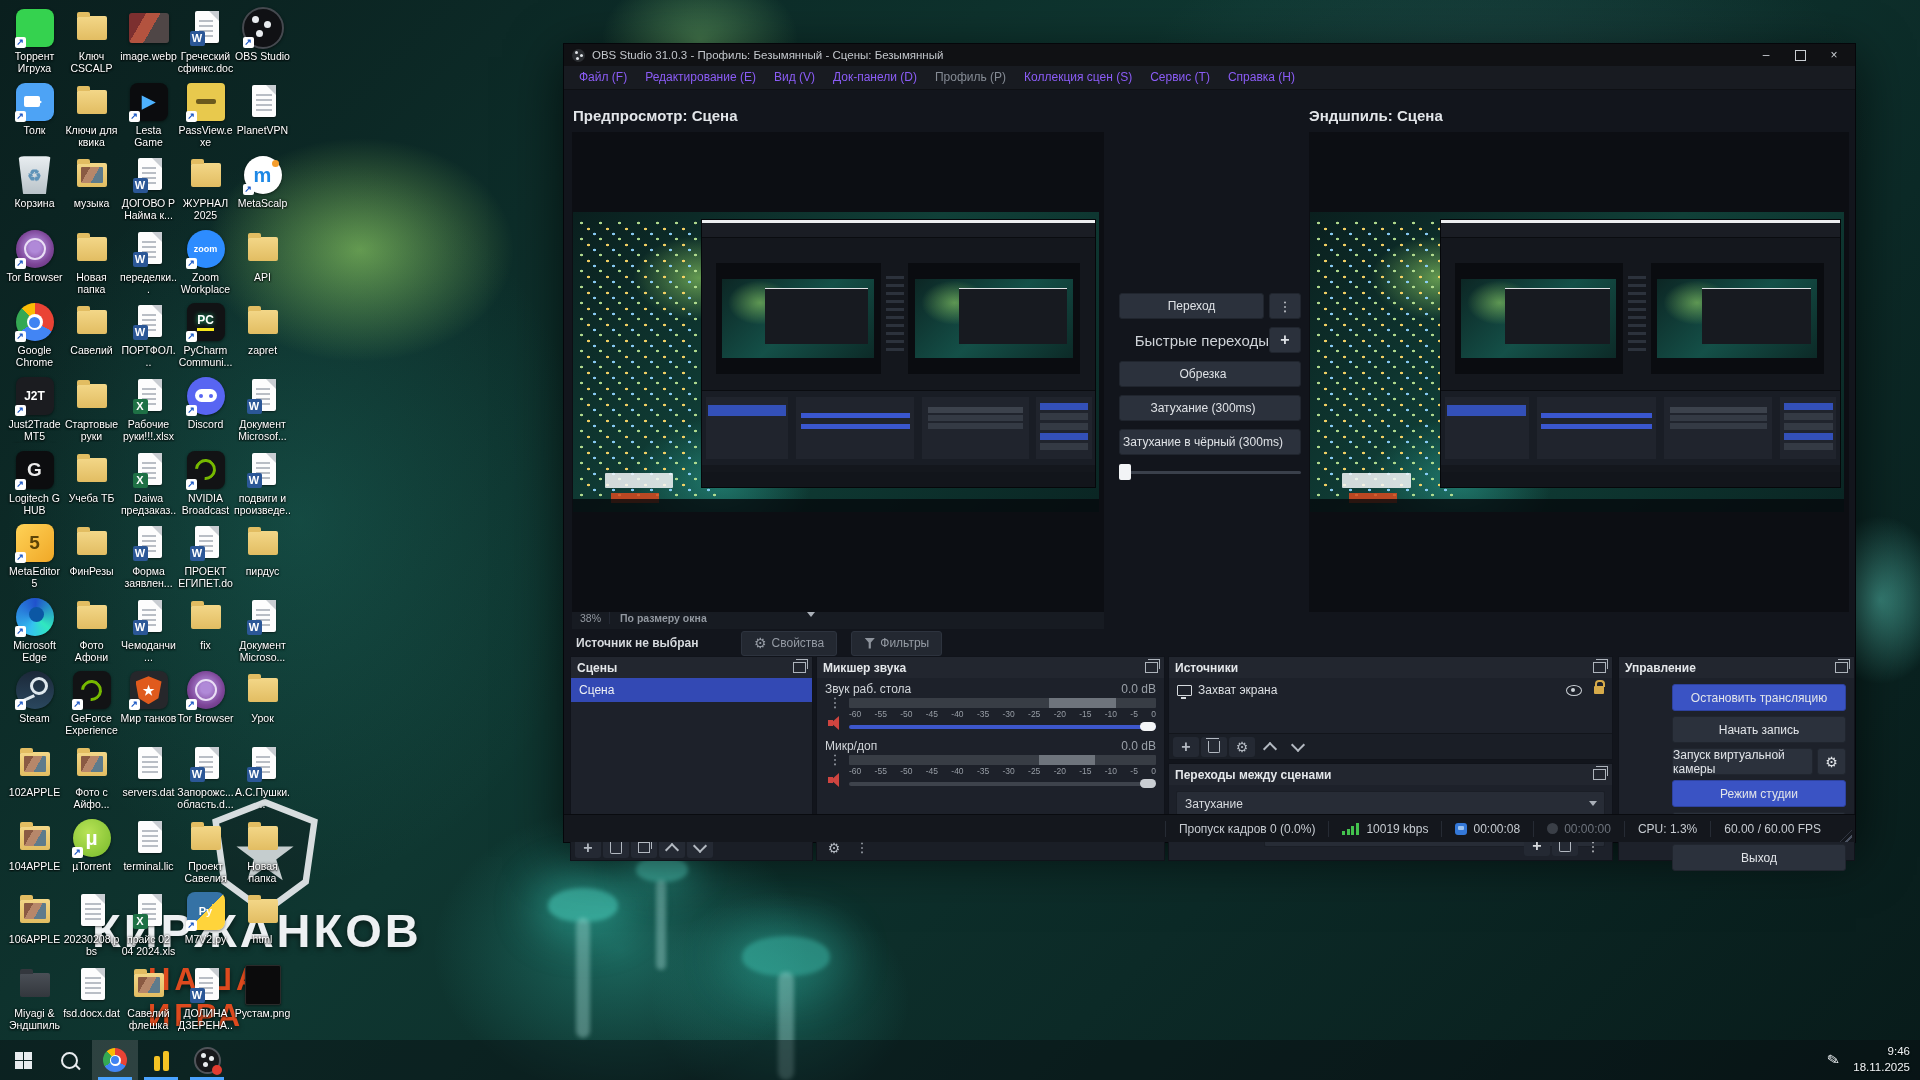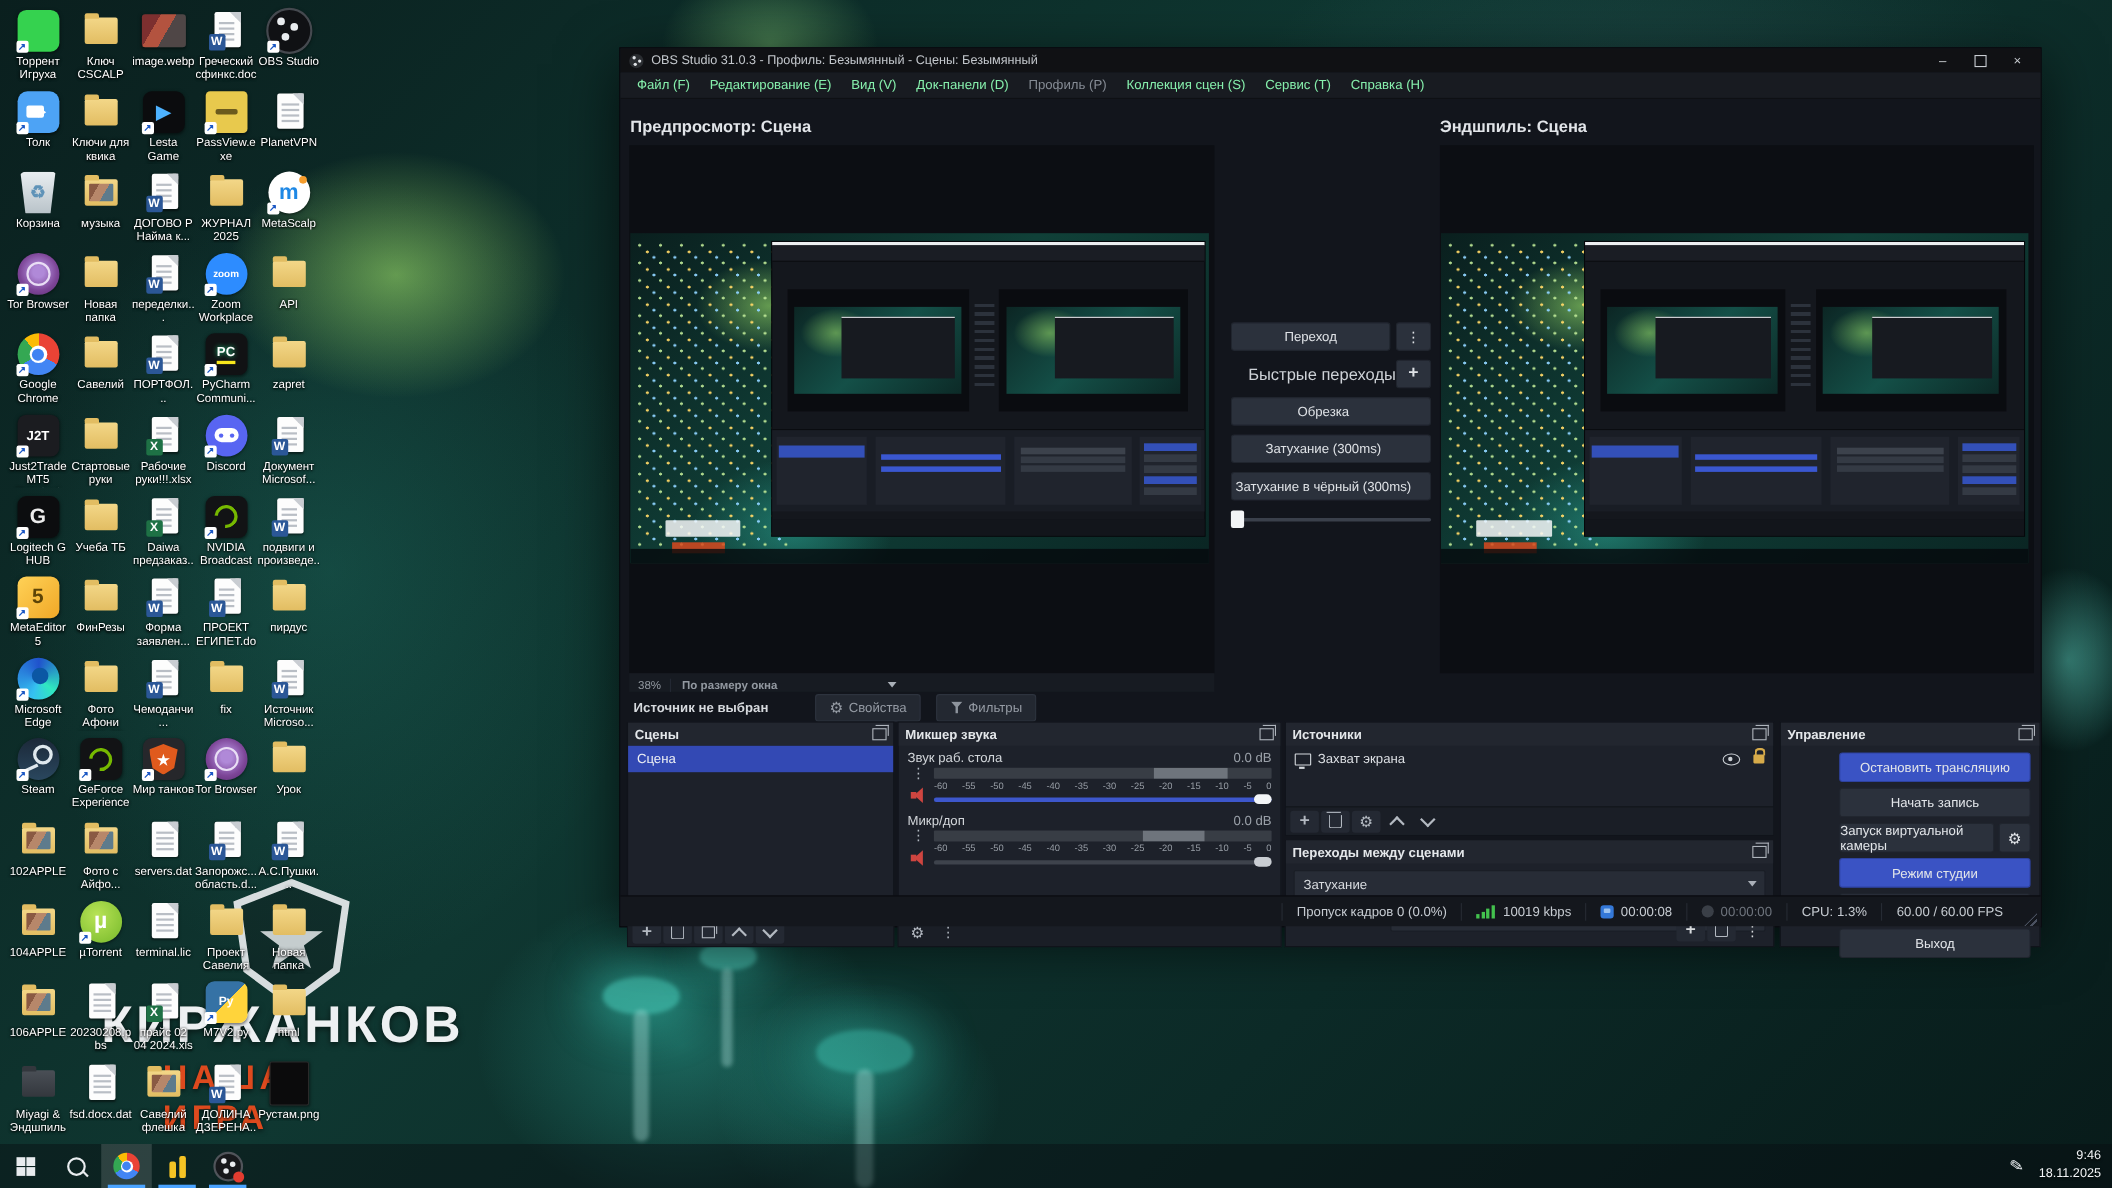--- a/index.html
+++ b/index.html
@@ -120,21 +120,21 @@
        box-shadow:0 14px 50px rgba(0,0,0,.65);border:1px solid #05060a;box-sizing:border-box;}
   #titlebar{height:22px;background:#101114;display:flex;align-items:center;padding:0 4px 0 8px;}
   #obs-logo{width:13px;height:13px;border-radius:50%;background:#2a2d31;position:relative;margin-right:7px;flex:none;}
   #obs-logo::before{content:"";position:absolute;width:3px;height:3px;border-radius:50%;background:#dfe2e6;
         left:3px;top:2px;box-shadow:5px 3px 0 #dfe2e6,1px 6px 0 #dfe2e6;}
   #title-text{font-size:11.5px;color:#c3c7cc;white-space:nowrap;}
   #win-btns{margin-left:auto;display:flex;}
   .wbtn{width:34px;height:20px;display:flex;align-items:center;justify-content:center;color:#c9cdd2;font-size:12px;}
   .wbtn .boxg{width:9px;height:9px;border:1px solid #c9cdd2;}
   #menubar{height:23px;background:#181b21;display:flex;align-items:center;padding-left:6px;border-bottom:1px solid #0e1014;}
-  #menubar .mi{font-size:12px;color:#86efac;padding:0 9px;line-height:23px;}
+  #menubar .mi{font-size:12px;color:#8b5cf6;padding:0 9px;line-height:23px;}
   #menubar .mi.dim{color:#858b94;}
   #workspace{position:absolute;left:0;top:46px;right:0;bottom:27px;background:#12151c;}
   .pv-label{position:absolute;top:17px;font-size:15px;font-weight:bold;color:#e2e5e9;}
   #pv-label-l{left:9px;}
   #pv-label-r{left:745px;}
   .canvas{position:absolute;top:42px;height:480px;background:#0c0e13;}
   #canvas-l{left:8px;width:532px;}
   #canvas-r{left:745px;width:540px;}
   .shot{position:absolute;left:1px;top:80px;width:98.8%;height:300px;overflow:hidden;
         background:
@@ -184,21 +184,21 @@
   .sqbtn{width:32px;flex:none;}
   .g-kebab::before{content:"\22EE";font-size:13px;}
   .g-plus::before{content:"+";font-size:16px;font-weight:bold;}
   .g-gear::before{content:"\2699";font-size:14px;}
   .t-label{flex:1;font-size:15px;color:#ced2d7;text-align:right;}
   .dd{position:relative;width:100%;padding-right:14px;}
   #t-slider{position:relative;height:18px;margin-top:4px;}
   #t-slider .track{position:absolute;left:0;right:0;top:8px;height:3px;background:#3a404b;border-radius:2px;}
   #t-slider .handle{position:absolute;left:0;top:1px;width:12px;height:16px;background:#f2f4f6;border-radius:2px;}
   
-  #zoomrow{position:absolute;left:8px;top:522px;width:532px;height:17px;background:#171b22;display:flex;align-items:flex-end;
+  #zoomrow{position:absolute;left:8px;top:522px;width:532px;height:17px;background:#171b22;display:flex;align-items:flex-start;
            font-size:10.5px;color:#9298a0;}
   #zoomrow .zpct{padding:0 8px;border-right:1px solid #232833;}
   #zoomrow .zmode{padding:0 10px;font-weight:bold;}
   #zoomrow .carr{border:4px solid transparent;border-top:5px solid #aab0b8;margin-left:90px;}
   #srcrow{position:absolute;left:0px;top:539px;right:0;height:28px;display:flex;align-items:center;}
   #src-none{font-size:12px;font-weight:bold;color:#d6d9dd;margin-left:12px;width:165px;}
   .srcbtn{height:23px;background:#232831;border:1px solid #2d333e;border-radius:3px;color:#959ba4;font-size:12px;
           display:flex;align-items:center;padding:0 12px;margin-right:14px;}
   .srcbtn .g-gear{margin-right:5px;}
   .i-filter{width:11px;height:11px;background:#8e949d;clip-path:polygon(0 0,100% 0,60% 45%,60% 100%,40% 100%,40% 45%);margin-right:5px;}
@@ -621,21 +621,21 @@
         <div class="ico k-folder">
           <span class="b-folder"></span>
         </div>
         <div class="dlabel">fix</div>
       </div>
       <div class="dicon">
         <div class="ico k-word">
           <span class="b-page"></span>
           <span class="b-badge"></span>
         </div>
-        <div class="dlabel">Источник Microso...</div>
+        <div class="dlabel">Документ Microso...</div>
       </div>
       <div class="dicon">
         <div class="ico k-steam">
           <span class="tile"></span>
           <span class="lnk"></span>
         </div>
         <div class="dlabel">Steam</div>
       </div>
       <div class="dicon">
         <div class="ico k-nvidia">

